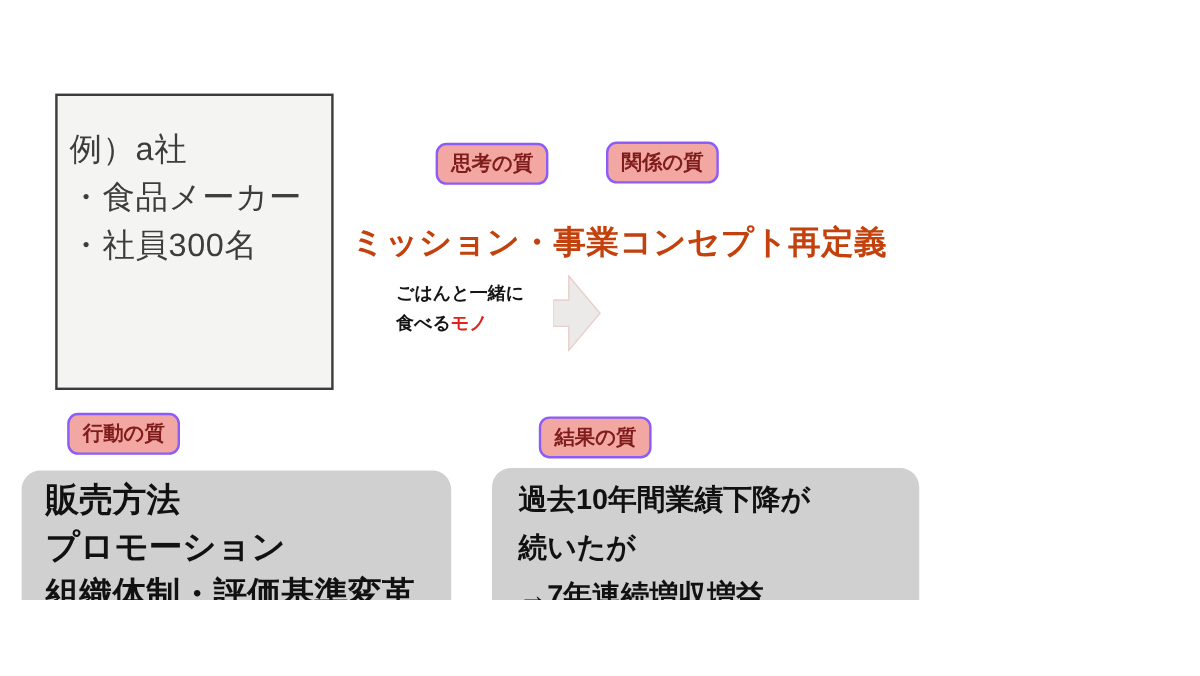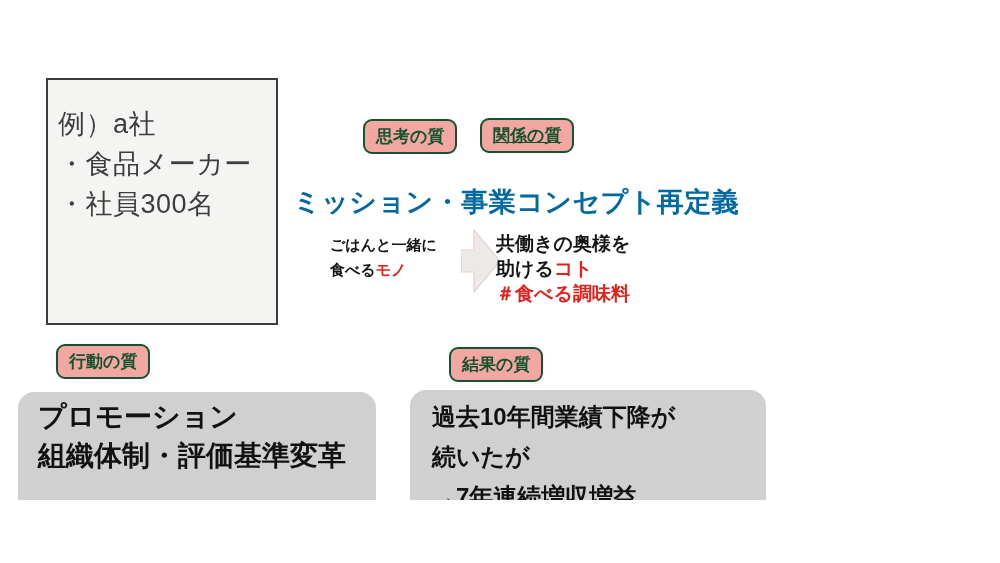--- a/index.html
+++ b/index.html
@@ -13,32 +13,32 @@
   
   .company-box{
     left:46px;top:78px;width:232px;height:247px;box-sizing:border-box;
     background:#f4f4f2;border:2px solid #3b3b3b;
     padding:24px 6px 0 10px;
     color:#3d3d3d;font-size:27px;line-height:40px;letter-spacing:0.5px;
   }
 
   
   .badge{
-    color:#14532d;font-weight:bold;font-size:17px;line-height:1;
-    background:#f2a7a2;border:2px solid #14532d;border-radius:9px;
+    color:#7f1d1d;font-weight:bold;font-size:17px;line-height:1;
+    background:#f2a7a2;border:2px solid #8b5cf6;border-radius:9px;
     padding:7px 11px;white-space:nowrap;
   }
   .badge-thinking{left:363px;top:119px;}
-  .badge-relations{left:480px;top:118px;text-decoration:underline;}
+  .badge-relations{left:505px;top:118px;}
   .badge-action{left:56px;top:344px;}
   .badge-results{left:449px;top:347px;}
 
   
   .title{
-    left:293px;top:184px;color:#0369a1;font-weight:bold;font-size:27px;
+    left:293px;top:184px;color:#c2410c;font-weight:bold;font-size:27px;
     letter-spacing:0.5px;white-space:nowrap;
   }
 
   
   .before-text{
     left:330px;top:232px;color:#151515;font-weight:bold;font-size:15px;line-height:25px;
     white-space:nowrap;
   }
   .after-text{
     left:496px;top:231px;color:#151515;font-weight:bold;font-size:19px;line-height:25px;
@@ -81,30 +81,26 @@
     <div>ごはんと一緒に</div>
     <div><span>食べる</span><span class="red">モノ</span></div>
   </div>
 
   <div class="abs arrow-wrap">
     <svg width="40" height="64" viewBox="0 0 40 64">
       <polygon points="0,21 13,21 13,1 39,32 13,63 13,43 0,43" fill="#eceae9" stroke="#e8d0cd" stroke-width="1.2"></polygon>
     </svg>
   </div>
 
-  <div class="abs after-text">
-    <div>共働きの奥様を</div>
-    <div><span>助ける</span><span class="red">コト</span></div>
-    <div class="red">＃食べる調味料</div>
-  </div>
 
   <div class="abs badge badge-action">行動の質</div>
   <div class="abs badge badge-results">結果の質</div>
 
   <div class="abs gray-box action-box">
+    <div>販売方法</div>
     <div>プロモーション</div>
     <div>組織体制・評価基準変革</div>
   </div>
 
   <div class="abs gray-box results-box">
     <div>過去10年間業績下降が</div>
     <div>続いたが</div>
     <div>→7年連続増収増益</div>
   </div>
 

